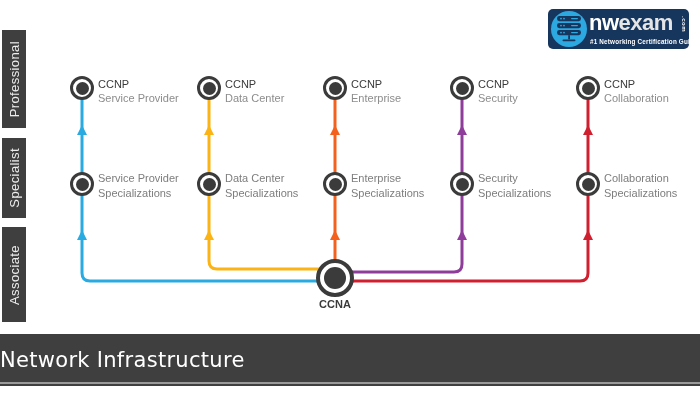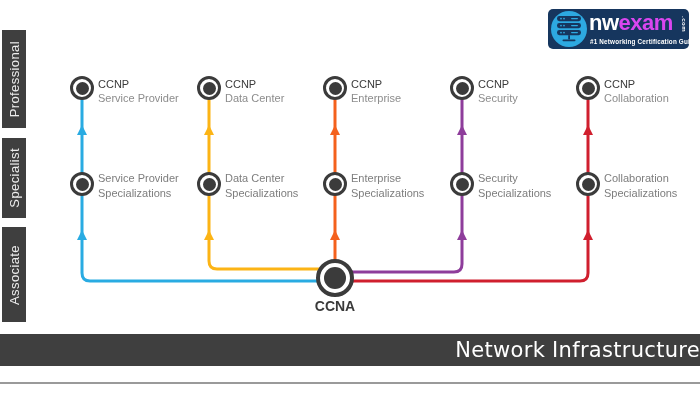--- a/index.html
+++ b/index.html
@@ -18,35 +18,35 @@
   .node.sm{width:18px;height:18px;border:3px solid #3b3b3b;}
   .node.sm .dot{width:13px;height:13px;border-radius:50%;background:#3b3b3b;}
   .node.lg{width:30px;height:30px;border:4px solid #3b3b3b;}
   .node.lg .dot{width:22px;height:22px;border-radius:50%;background:#3b3b3b;}
   
   .lbl{position:absolute;z-index:2;font-size:11px;line-height:14px;white-space:nowrap;}
   .lbl .l1{font-weight:normal;color:#3a3a3a;}
   .lbl .l2{color:#8c8c8c;}
   .lbl.spec{color:#7d7d7d;line-height:15px;}
   .root-label{position:absolute;z-index:2;width:64px;text-align:center;
-              font-weight:bold;font-size:14px;color:#3a3a3a;}
-  
-  #footer-bar{position:absolute;left:0;top:334px;width:700px;height:32px;background:#3f3f3f;
-              z-index:4;display:flex;align-items:center;justify-content:flex-end;}
+              font-weight:bold;font-size:11px;color:#3a3a3a;}
+  
+  #footer-bar{position:absolute;left:0;top:334px;width:700px;height:52px;background:#3f3f3f;
+              z-index:4;display:flex;align-items:center;justify-content:flex-start;}
   #footer-bar span{color:#ffffff;font-size:21px;letter-spacing:.3px;
                    font-family:"DejaVu Sans", sans-serif;}
   #footer-shadow{position:absolute;left:0;top:382px;width:700px;height:2px;background:#9a9a9a;z-index:4;}
   
   #logo{position:absolute;left:548px;top:9px;width:141px;height:40px;background:#16365e;
         border-radius:5px;z-index:5;}
   #logo .orb{position:absolute;left:3px;top:2px;width:36px;height:36px;border-radius:50%;
              background:#2da9e1;display:flex;align-items:center;justify-content:center;}
   #logo .wordmark{position:absolute;left:41px;top:1px;font-weight:bold;font-size:22px;
                   letter-spacing:-.5px;color:#ffffff;}
-  #logo .wordmark .exam{color:#d946ef;margin-top:11px;}
+  #logo .wordmark .exam{color:#e5e5e5;margin-top:11px;}
   #logo .tld{position:absolute;right:2px;top:7px;writing-mode:vertical-rl;color:#ffffff;
              font-size:6px;font-weight:bold;letter-spacing:.5px;}
   #logo .tagline{position:absolute;left:42px;top:29px;color:#ffffff;font-size:6.3px;
                  font-weight:bold;letter-spacing:.2px;white-space:nowrap;}
 </style>
 </head>
 <body>
 
 <div id="stage">
 

